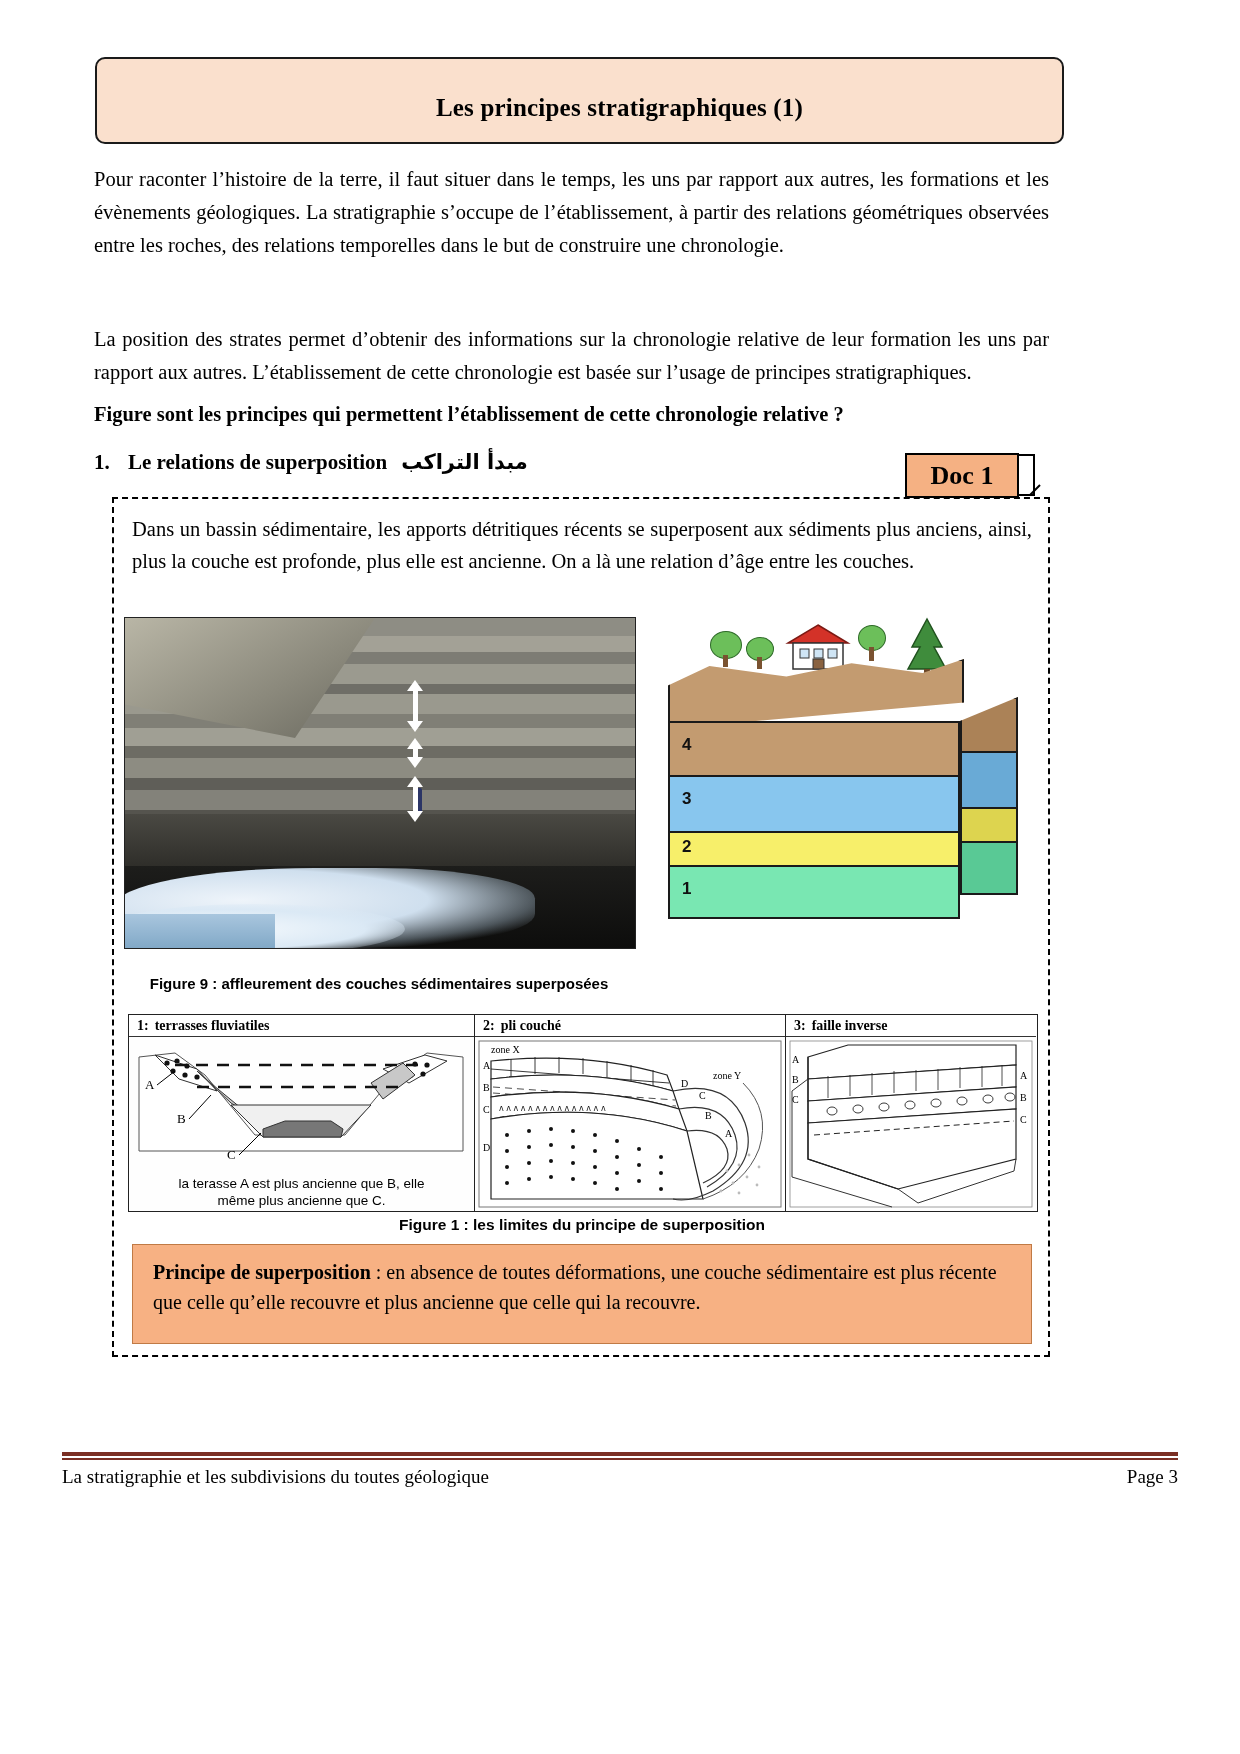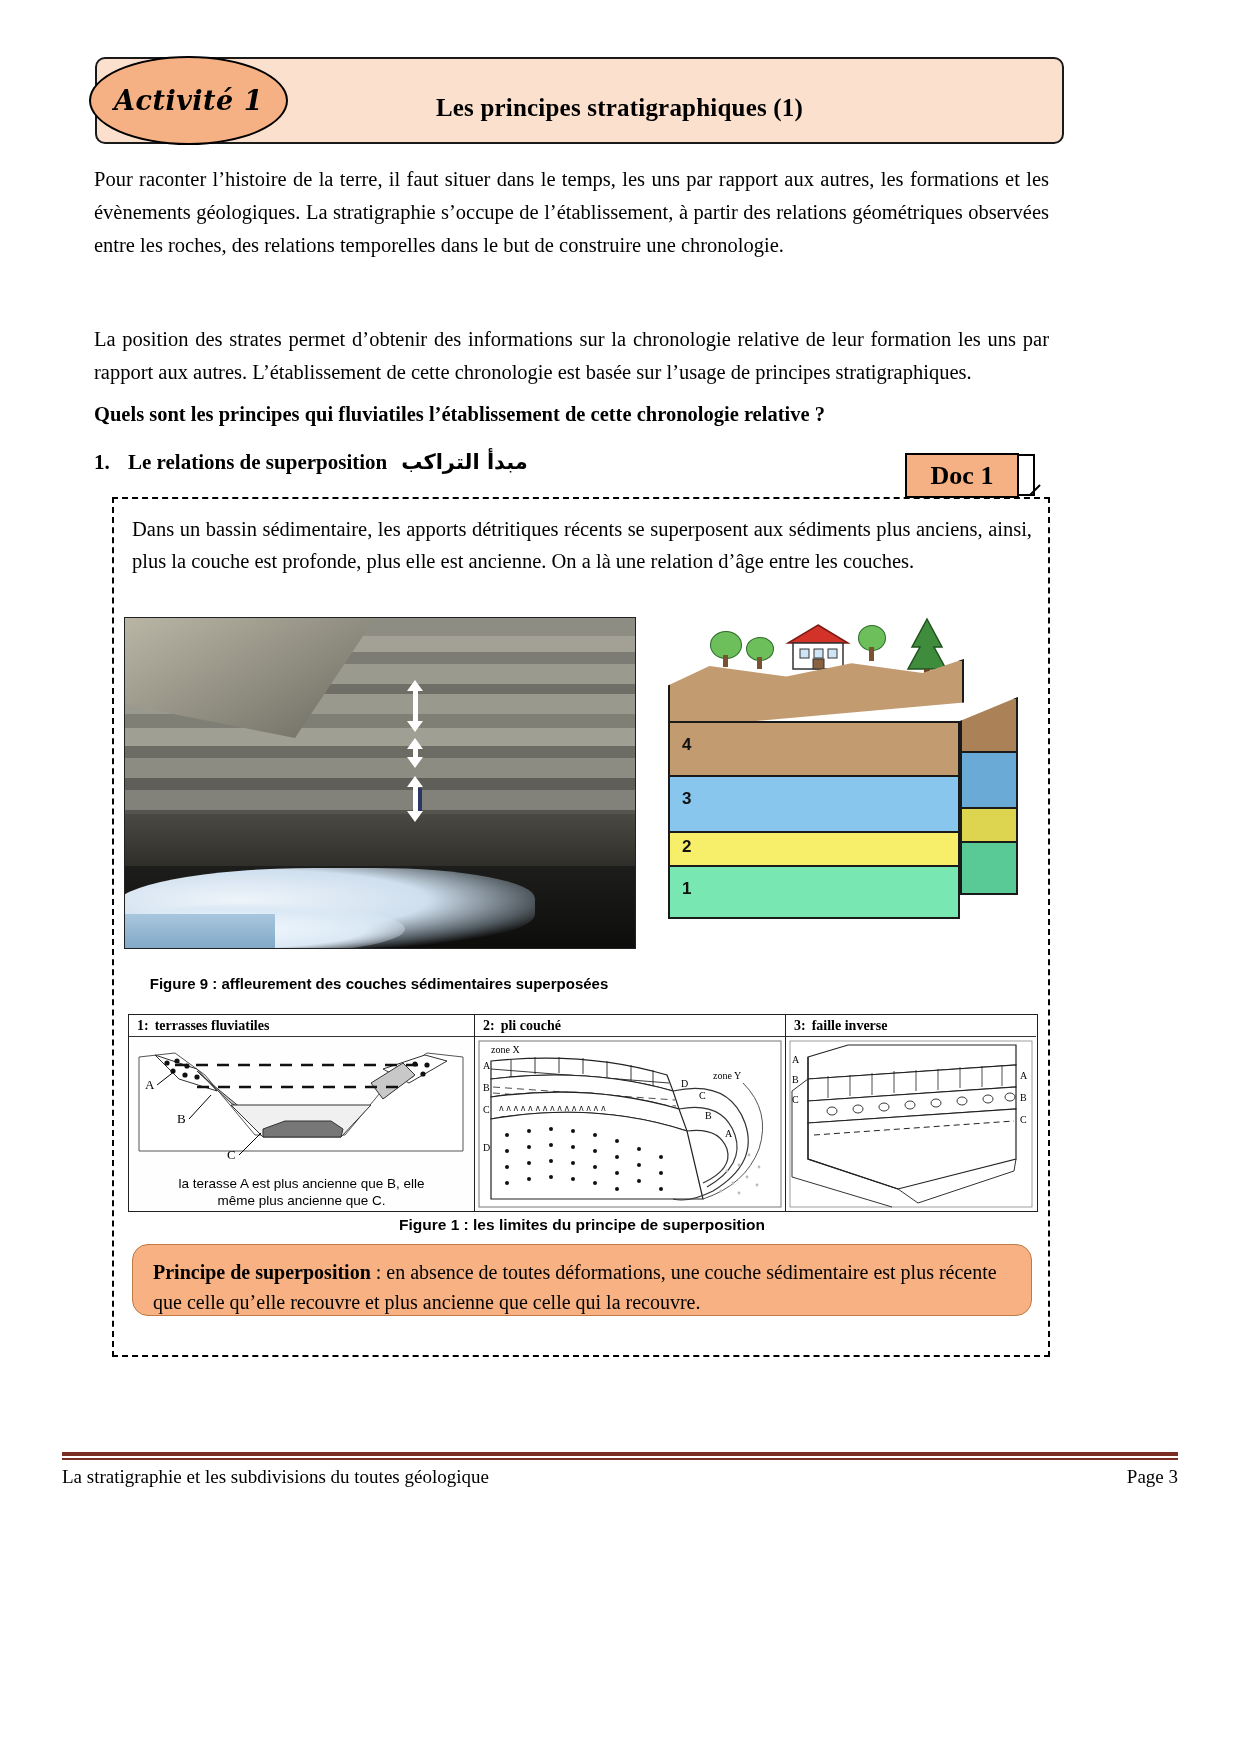--- a/index.html
+++ b/index.html
@@ -210,22 +210,22 @@
     font-family:"Liberation Sans","DejaVu Sans",sans-serif;
   }
   .limits-cap{
     position:absolute;left:128px;top:1216px;width:908px;
     text-align:center;font-size:15.5px;font-weight:bold;
     font-family:"Liberation Sans","DejaVu Sans",sans-serif;
   }
 
   
   .principle{
-    position:absolute;left:132px;top:1244px;width:900px;height:72px;
-    background:#f7b183;border:1.5px solid #c07a45;border-radius:16px;
+    position:absolute;left:132px;top:1244px;width:900px;height:100px;
+    background:#f7b183;border:1.5px solid #c07a45;border-radius:0;
     box-sizing:border-box;padding:12px 20px;
     font-size:20px;line-height:30px;
   }
   .principle b{font-weight:bold;}
 
   
   .foot-rule{
     position:absolute;left:62px;top:1452px;width:1116px;height:4px;
     background:#7b2f24;
   }
@@ -241,27 +241,24 @@
   }
 </style>
 </head>
 <body>
 
 <div class="page">
 
   <div class="header">
     <div class="header-title">Les principes stratigraphiques (1)</div>
   </div>
-  <div class="activity-ellipse">
-    <span class="activity-label">Activité 1</span>
-  </div>
 
   <div class="para" id="p1">Pour raconter l’histoire de la terre, il faut situer dans le temps, les uns par rapport aux autres, les formations et les évènements géologiques. La stratigraphie s’occupe de l’établissement, à partir des relations géométriques observées entre les roches, des relations temporelles dans le but de construire une chronologie.</div>
   <div class="para" id="p2">La position des strates permet d’obtenir des informations sur la chronologie relative de leur formation les uns par rapport aux autres. L’établissement de cette chronologie est basée sur l’usage de principes stratigraphiques.</div>
-  <div class="question">Quels sont les principes qui fluviatiles l’établissement de cette chronologie relative ?</div>
+  <div class="question">Figure sont les principes qui permettent l’établissement de cette chronologie relative ?</div>
 
   <div class="section-head">
     <span class="sec-num">1.</span>
     <span>Le relations de superposition</span>
     <span class="sec-ar">مبدأ التراكب</span>
   </div>
 
   <svg class="doc-hook" viewBox="0 0 28 46">
     <path d="M0 3 H20 V43 H2" fill="none" stroke="#000" stroke-width="2"></path>
     <path d="M16 43 L26 33" stroke="#000" stroke-width="2" fill="none"></path>

